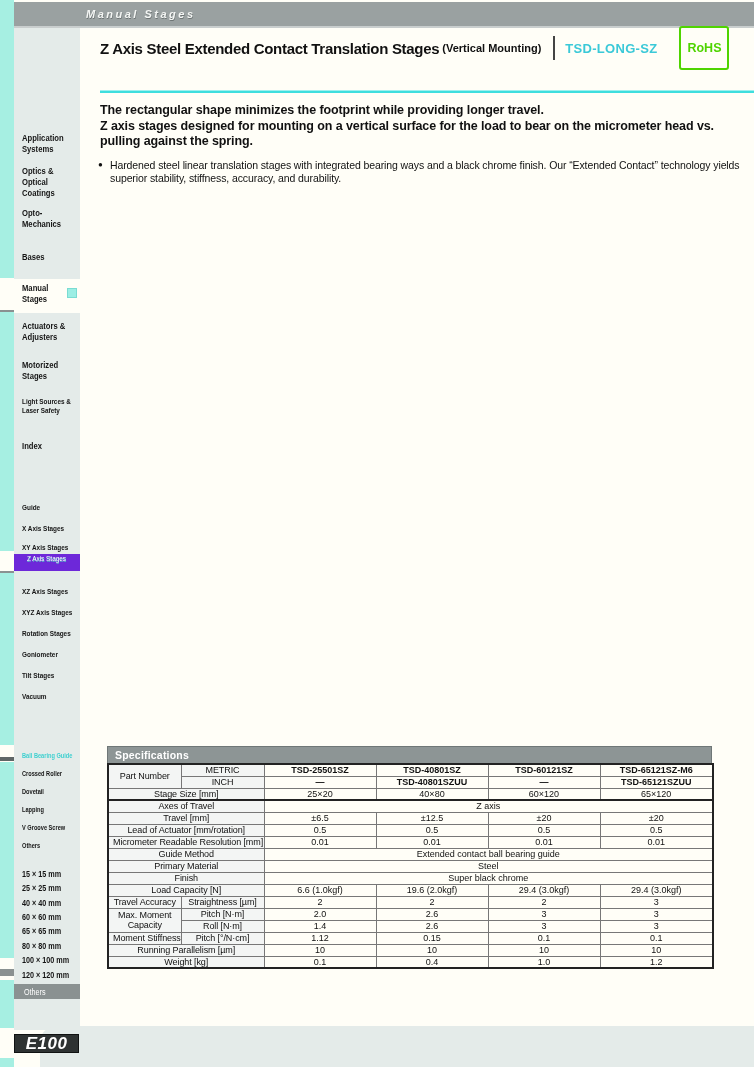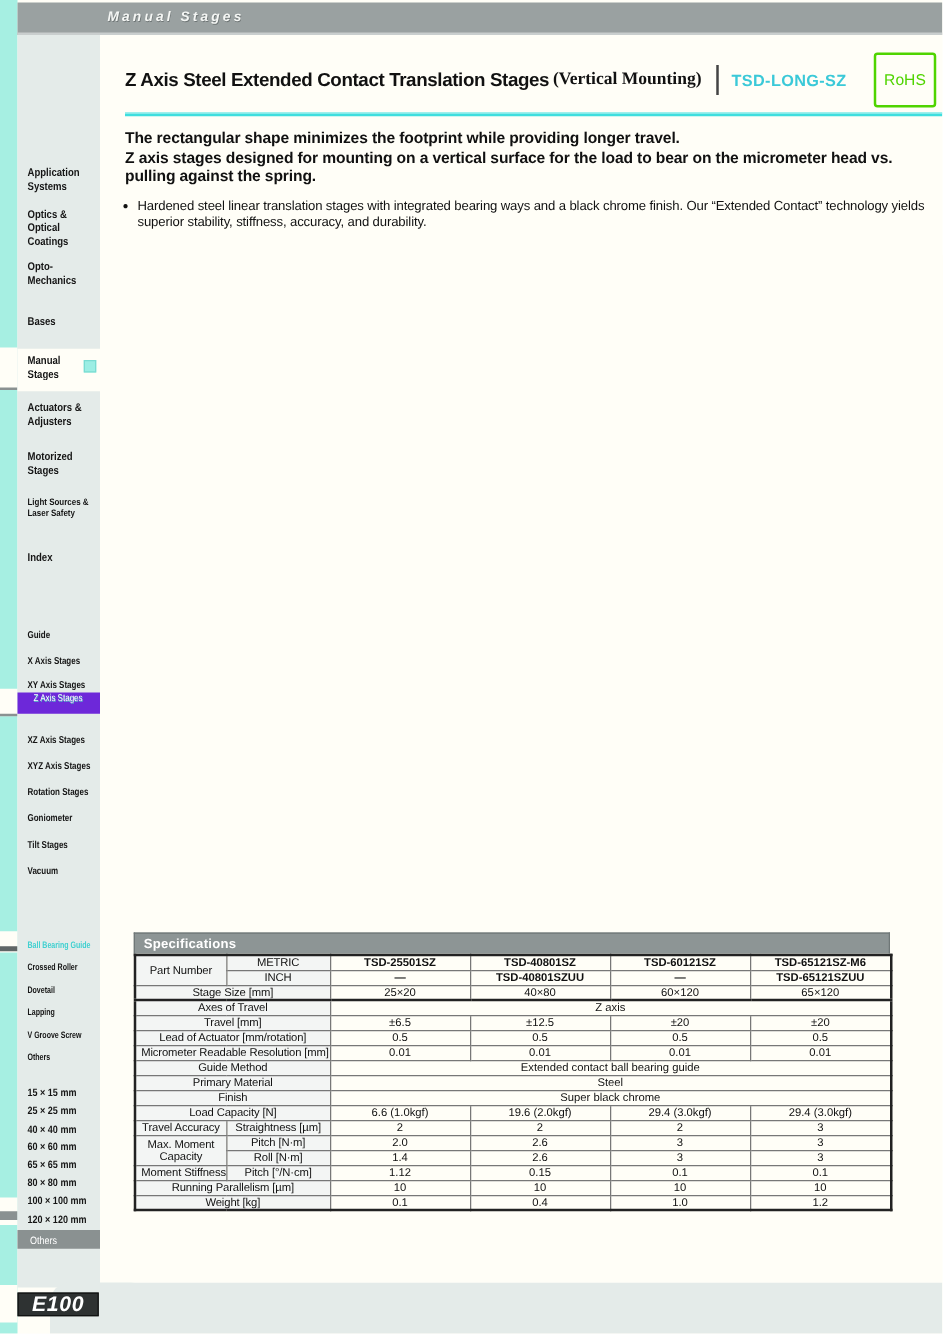--- a/index.html
+++ b/index.html
@@ -52,28 +52,28 @@
   }
   .active-size-bar .size { position:static; color:#ffffff; margin-left:8px; }
   
   .page-code {
     position:absolute; left:14px; top:1034px; width:65px; height:19px;
     background:#2e3232; border:1px solid #101212; color:#ffffff;
     font-weight:bold; font-size:17px; font-style:italic;
     display:flex; align-items:center; justify-content:center; letter-spacing:0.5px;
   }
   
-  .title-row { position:absolute; left:100px; top:42px; width:650px; display:flex; align-items:center; }
+  .title-row { position:absolute; left:100px; top:26px; width:650px; display:flex; align-items:center; }
   .title-main { font-size:15px; font-weight:bold; letter-spacing:-0.3px; white-space:nowrap; }
-  .title-sub  { font-size:14px; font-weight:bold; margin-left:3px; white-space:nowrap;font-family:Liberation Serif, serif; }
+  .title-sub  { font-size:11px; font-weight:bold; margin-left:3px; white-space:nowrap; }
   .title-divider { width:2px; height:24px; background:#444; margin:0 10px 0 12px; }
   .title-series { font-size:13px; font-weight:bold; color:#3bc9d8; letter-spacing:0.3px; white-space:nowrap; }
   .rohs {
     margin-left:22px; border:2px solid #4fd400; color:#4fd400; background:#fffef7;
-    font-size:12.5px; font-weight:normal; padding:13px 6px; border-radius:3px; white-space:nowrap;
+    font-size:12.5px; font-weight:bold; padding:13px 6px; border-radius:3px; white-space:nowrap;
   }
   .cyan-rule { position:absolute; left:100px; top:90px; width:654px; height:3px; background:#3fdede; border-top:1px solid #9ff0ee; }
   
   .intro { position:absolute; left:100px; top:103px; width:650px; }
   .intro .lead { font-size:12.5px; font-weight:bold; line-height:1.24; letter-spacing:-0.1px; }
   .intro .bullet { position:relative; margin-top:9px; font-size:10.5px; line-height:1.3; padding-left:10px; width:644px; letter-spacing:-0.1px; }
   .intro .bullet::before { content:"●"; position:absolute; left:-2px; top:1px; font-size:8px; }
   
   .specs-wrap { position:absolute; left:107px; top:746px; width:605px; }
   .specs-head {

